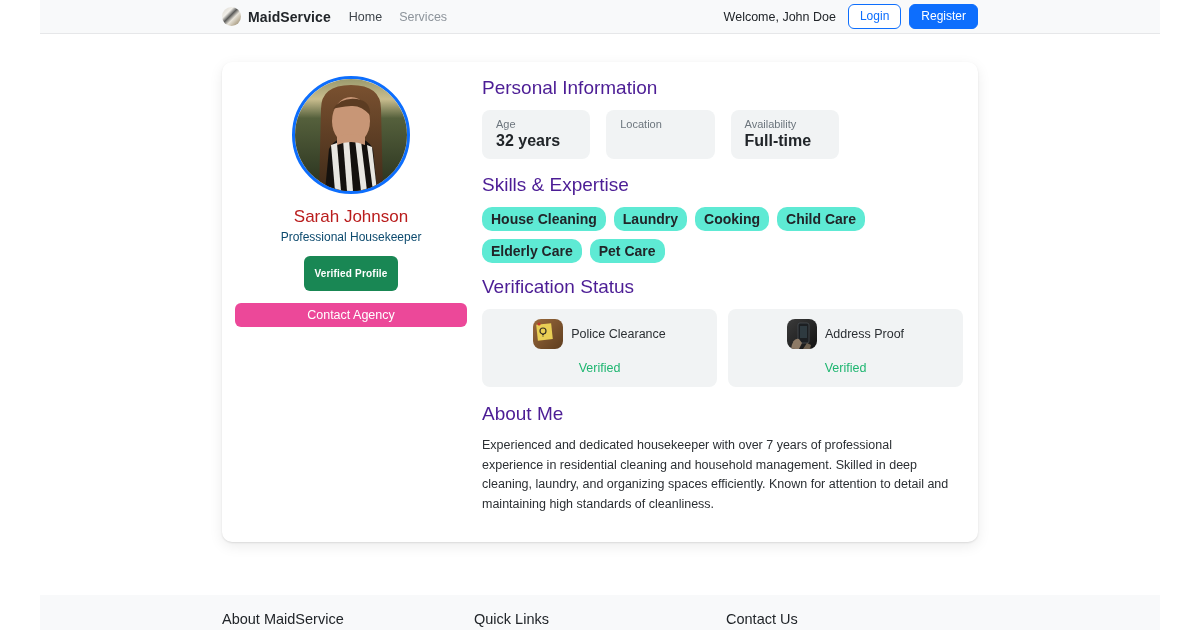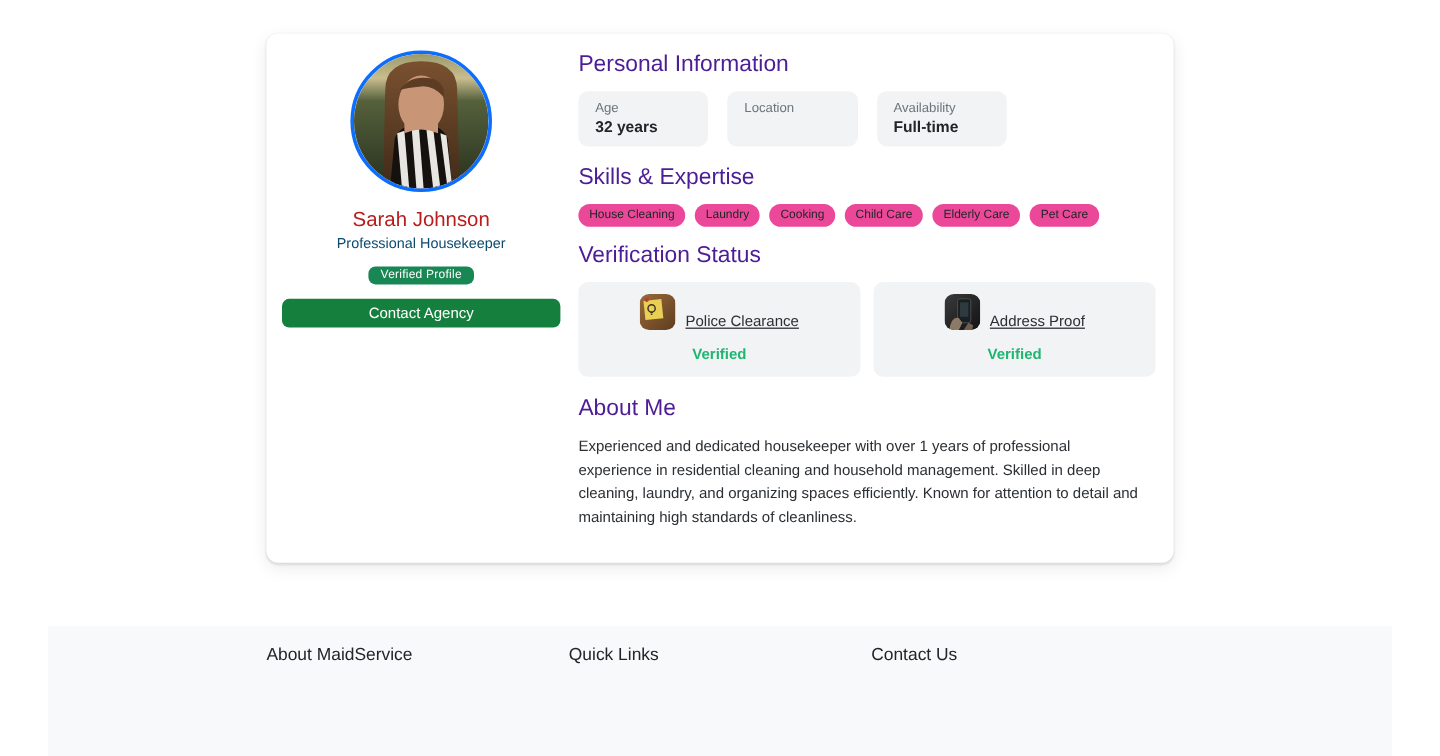--- a/index.html
+++ b/index.html
@@ -31,57 +31,74 @@
     box-shadow: 0 1px 2px rgba(0,0,0,.10), 0 4px 14px rgba(0,0,0,.08);
     padding: 14px 15px 28px 13px; display: flex; }
 
   .left-col { width: 232px; flex: 0 0 auto; text-align: center; }
   .avatar-ring { width: 118px; height: 118px; margin: 0 auto; border-radius: 50%;
     border: 3px solid #0d6efd; overflow: hidden; }
   .avatar-ring svg { display: block; width: 112px; height: 112px; }
   .profile-name { font-size: 17px; font-weight: 400; color: #b91c1c; margin-top: 13px; }
   .profile-title { font-size: 12px; color: #0c4a6e; margin-top: 3px; }
   .verified-badge { display: inline-block; margin-top: 12px; background: #198754; color: #ffffff;
-    font-size: 10px; font-weight: 400; padding: 2px 10px; border-radius: 6px; letter-spacing: .2px; }
-  .contact-btn { display: block; width: 100%; margin-top: 12px; background: #15803d; color: #ffffff;
+    font-size: 10px; font-weight: 700; padding: 12px 10px; border-radius: 6px; letter-spacing: .2px; }
+  .contact-btn { display: block; width: 100%; margin-top: 12px; background: #ec4899; color: #ffffff;
     border: none; border-radius: 6px; font-family: inherit; font-size: 12.5px; padding: 5px 0; cursor: pointer; }
 
   .right-col { flex: 1; padding-left: 15px; }
   .section-heading { font-size: 19px; font-weight: 500; color: #4c1d95; margin: 1px 0 11px; }
 
   .info-grid { display: grid; grid-template-columns: 1fr 1fr 1fr 1fr; column-gap: 16px; row-gap: 11px; margin-bottom: 15px; }
   .info-box { background: #f1f3f4; border-radius: 8px; padding: 8px 14px 9px; }
   .info-label { font-size: 11px; color: #6c757d; }
-  .info-value { font-size: 13px; font-weight: 700; color: #212529; margin-top: 2px; }
+  .info-value { font-size: 16px; font-weight: 700; color: #212529; margin-top: 2px; }
 
   .skills-row { display: flex; flex-wrap: wrap; gap: 8px; margin-bottom: 13px; }
-  .skill-pill { background: #ec4899; color: #212529; font-size: 10px; font-weight: 400;
+  .skill-pill { background: #5eead4; color: #212529; font-size: 14px; font-weight: 700;
     padding: 3px 9px; border-radius: 10px; line-height: 1.3; }
 
   .verify-grid { display: grid; grid-template-columns: 1fr 1fr; column-gap: 11px; margin-bottom: 16px; }
   .verify-box { background: #f1f3f4; border-radius: 8px; padding: 10px 8px 12px; text-align: center; }
-  .verify-head { display: inline-flex; align-items: flex-end; gap: 8px; text-decoration: underline; }
+  .verify-head { display: inline-flex; align-items: center; gap: 8px; }
   .verify-thumb { width: 30px; height: 30px; border-radius: 8px; overflow: hidden; flex: 0 0 auto; }
   .verify-thumb svg { display: block; width: 30px; height: 30px; }
   .verify-label { font-size: 12.5px; color: #2b2f33; }
-  .verify-status { margin-top: 8px; font-size: 12.5px; font-weight: 700; color: #1fb671; }
+  .verify-status { margin-top: 8px; font-size: 12.5px; font-weight: 400; color: #1fb671; }
 
   .about-text { font-size: 12.5px; line-height: 1.56; color: #2b2f33; max-width: 470px; }
 
   
   .footer { background: #f8f9fa; margin-top: 53px; height: 117px; padding-top: 16px; }
   .footer .container { display: flex; }
   .footer-col { width: 252px; padding-right: 34px; }
   .footer-heading { font-size: 14.5px; font-weight: 500; color: #212529; margin-bottom: 13px; }
 </style>
 </head>
 <body>
 
 <div class="viewport">
 
+  <div class="navbar">
+    <div class="container">
+      <div class="brand">
+        <span class="brand-logo"></span>
+        <span class="brand-name">MaidService</span>
+      </div>
+      <div class="nav-links">
+        <a class="nav-link">Home</a>
+        <a class="nav-link muted">Services</a>
+      </div>
+      <div class="nav-right">
+        <span class="welcome">Welcome, John Doe</span>
+        <button class="btn btn-outline">Login</button>
+        <button class="btn btn-primary">Register</button>
+      </div>
+    </div>
+  </div>
 
   <div class="main">
     <div class="profile-card">
 
       <div class="left-col">
         <div class="avatar-ring">
           <svg viewBox="0 0 112 112">
             <defs>
               <linearGradient id="bgG" x1="0" y1="0" x2="0" y2="1">
                 <stop offset="0" stop-color="#9b9a6d"></stop>
@@ -181,21 +198,21 @@
                   <path d="M16 30 L20 24 L24 26 L23 30 Z" fill="#6e604f"></path>
                 </svg>
               </span>
               <span class="verify-label">Address Proof</span>
             </div>
             <div class="verify-status">Verified</div>
           </div>
         </div>
 
         <h2 class="section-heading">About Me</h2>
-        <p class="about-text">Experienced and dedicated housekeeper with over 1 years of professional experience in residential cleaning and household management. Skilled in deep cleaning, laundry, and organizing spaces efficiently. Known for attention to detail and maintaining high standards of cleanliness.</p>
+        <p class="about-text">Experienced and dedicated housekeeper with over 7 years of professional experience in residential cleaning and household management. Skilled in deep cleaning, laundry, and organizing spaces efficiently. Known for attention to detail and maintaining high standards of cleanliness.</p>
 
       </div>
     </div>
   </div>
 
   <div class="footer">
     <div class="container">
       <div class="footer-col">
         <div class="footer-heading">About MaidService</div>
 

